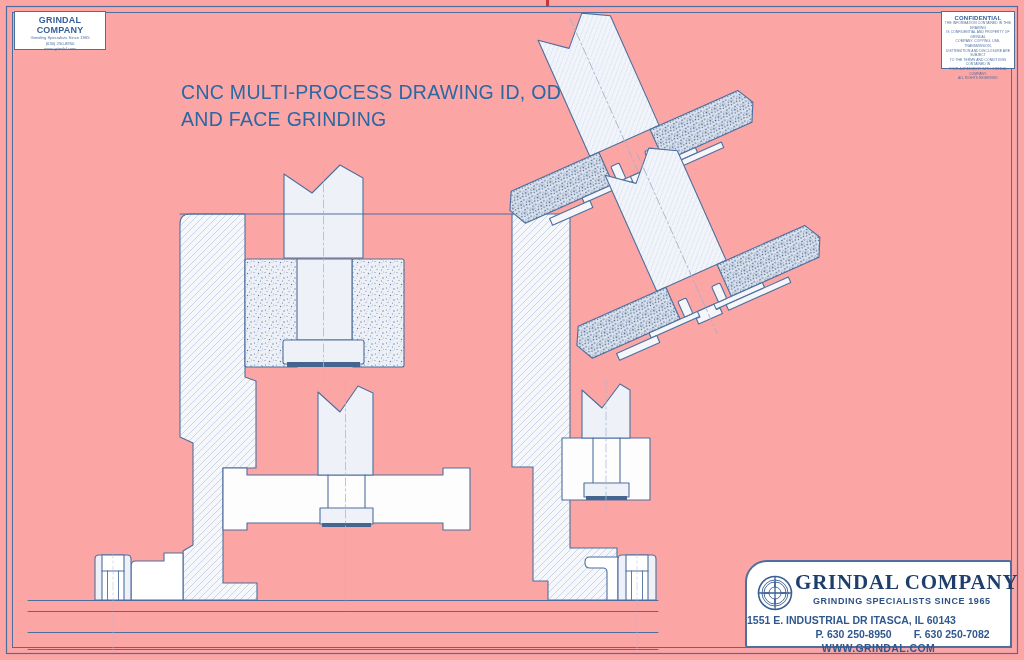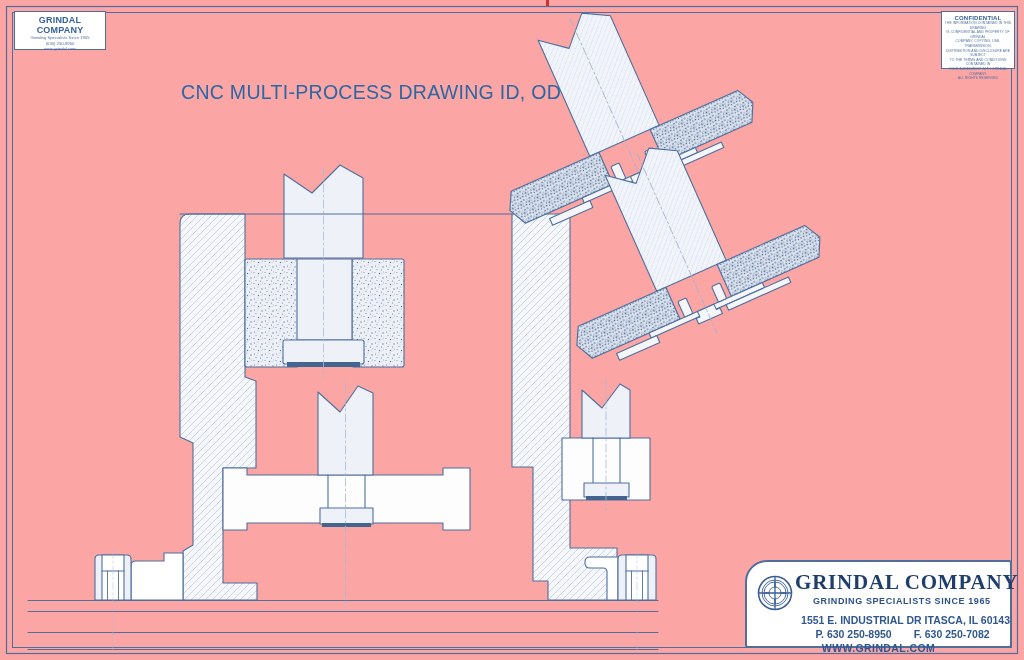--- a/index.html
+++ b/index.html
@@ -32,21 +32,21 @@
   .br-box{
     left:745px;top:560px;width:267px;height:88px;background:#fff;
     border:2px solid #4e6f9e;border-radius:22px 3px 3px 3px;box-sizing:border-box;
   }
   .br-logo{left:8px;top:11px;width:40px;height:40px;}
   .br-name{
     left:48px;top:8px;font-family:"Liberation Serif",serif;font-size:21px;
     color:#1e3f6b;letter-spacing:.8px;white-space:nowrap;font-weight:600;
   }
   .br-tag{left:66px;top:34px;font-size:9px;font-weight:bold;color:#2c5187;letter-spacing:.6px;white-space:nowrap;}
-  .br-addr{left:0;top:52px;width:100%;text-align:right;font-size:10.5px;font-weight:bold;color:#30588e;white-space:nowrap;}
+  .br-addr{left:0;top:52px;width:100%;text-align:left;font-size:10.5px;font-weight:bold;color:#30588e;white-space:nowrap;}
   .br-pf{left:0;top:66px;width:100%;text-align:center;font-size:10.5px;font-weight:bold;color:#30588e;white-space:nowrap;margin-left:24px;}
   .br-pf .gap{display:inline-block;width:22px;}
   .br-web{left:0;top:80px;width:100%;text-align:center;font-size:10.5px;font-weight:bold;color:#30588e;letter-spacing:.4px;}
   svg{display:block;}
 </style>
 </head>
 <body>
 
 <div class="page">
 
@@ -213,20 +213,21 @@
     <div class="cl">IS CONFIDENTIAL AND PROPERTY OF GRINDAL</div>
     <div class="cl">COMPANY. COPYING, USE, TRANSMISSION,</div>
     <div class="cl">DISTRIBUTION AND DISCLOSURE ARE SUBJECT</div>
     <div class="cl">TO THE TERMS AND CONDITIONS CONTAINED IN</div>
     <div class="cl">YOUR AGREEMENT WITH GRINDAL COMPANY.</div>
     <div class="cl">ALL RIGHTS RESERVED</div>
   </div>
 
   <div class="abs dwg-title">
     <div>CNC MULTI-PROCESS DRAWING ID, OD</div>
+    <div>AND FACE GRINDING</div>
   </div>
 
   <div class="abs br-box">
     <svg class="abs br-logo" viewBox="0 0 40 40">
       <g fill="none" stroke="#3a5f94">
         <circle cx="20" cy="20" r="16.5" stroke-width="1.6"></circle>
         <circle cx="20" cy="20" r="13" stroke-width="0.9"></circle>
         <line x1="20" y1="3.5" x2="20" y2="36.5" stroke-width="1.3"></line>
         <line x1="3.5" y1="20" x2="36.5" y2="20" stroke-width="1.3"></line>
         <path d="M 20,9 A 11,11 0 0 0 9,20 L 14,20 A 6,6 0 0 1 20,14 Z" stroke-width="0.9"></path>

